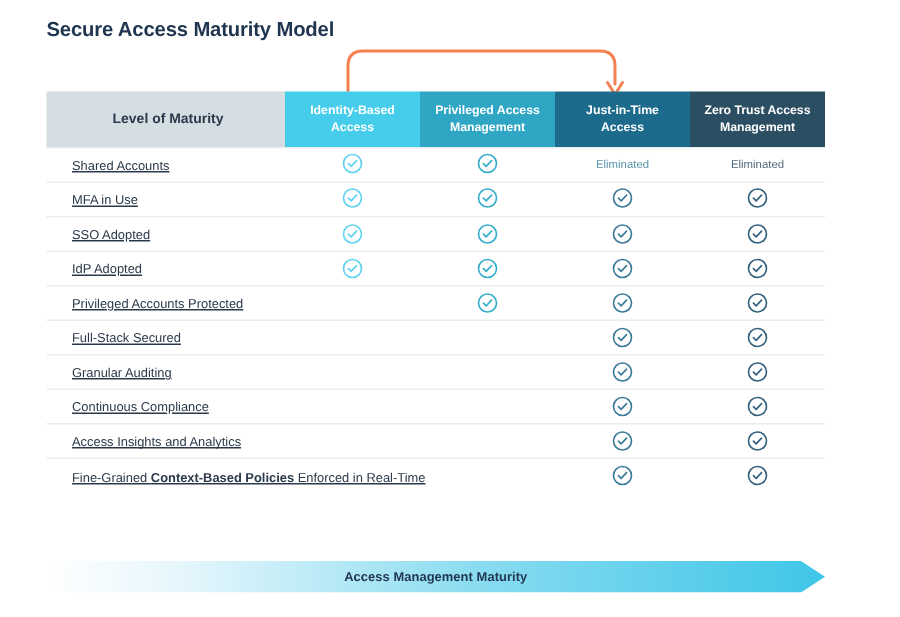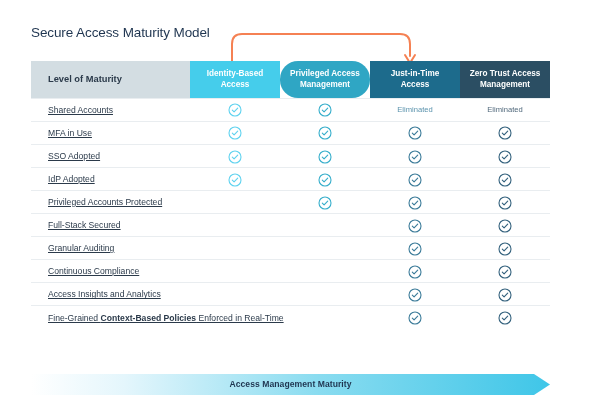--- a/index.html
+++ b/index.html
@@ -20,23 +20,23 @@
     position: relative;
     width: 600px;
     height: 411px;
     box-sizing: border-box;
   }
 
   
   .title {
     position: absolute;
     left: 31px;
-    top: 25px;
+    top: 12px;
     font-size: 13.5px;
-    font-weight: normal;
+    font-weight: bold;
     letter-spacing: -0.1px;
     color: #1f3550;
   }
 
   
   .arrow-svg {
     position: absolute;
     left: 220px;
     top: 30px;
     width: 200px;
@@ -67,27 +67,27 @@
   th {
     font-size: 8.2px;
     font-weight: bold;
     line-height: 11px;
     text-align: center;
     vertical-align: middle;
   }
   th.h-label {
     background: #d3dde2;
     color: #2b3a4a;
-    text-align: left;
-    padding-left: 17px;
+    text-align: center;
+    padding-left: 3px;
     font-size: 9.3px;
     font-weight: bold;
   }
   th.h-c1 { background: #45cdeb; color: #ffffff; }
-  th.h-c2 { background: #2fa6c4; color: #ffffff; border-radius: 18px; }
+  th.h-c2 { background: #2fa6c4; color: #ffffff; }
   th.h-c3 { background: #1d6b8c; color: #ffffff; }
   th.h-c4 { background: #2b4e63; color: #ffffff; }
 
   
   tbody tr { height: 23.1px; }
   tbody tr + tr td { border-top: 1px solid #e9edf0; }
   tbody tr:first-child td { border-top: 1px solid #e9edf0; }
 
   td.cell-label {
     font-size: 8.6px;

